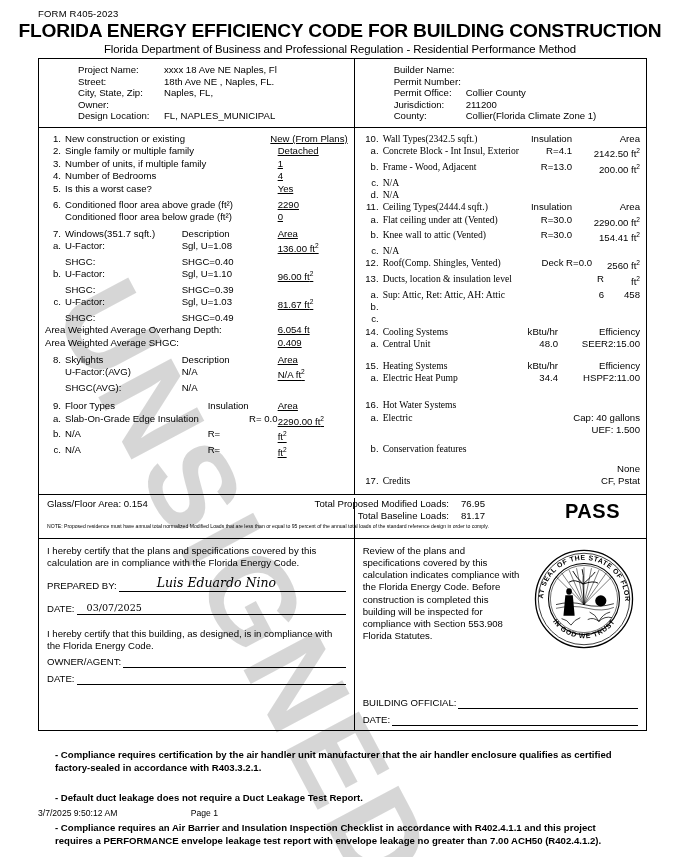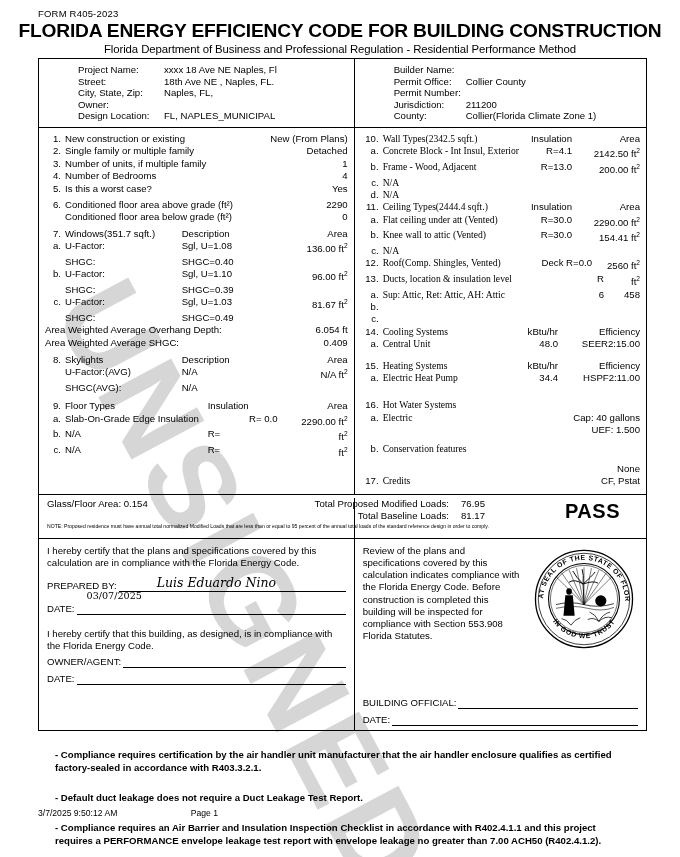--- a/index.html
+++ b/index.html
@@ -105,21 +105,21 @@
   .line {
     display: flex;
     font-size: 9.6px;
     line-height: 12.4px;
     white-space: nowrap;
   }
   .num { flex: 0 0 16px; text-align: right; padding-right: 4px; }
   .sub { flex: 0 0 16px; text-align: right; padding-right: 4px; }
   .txt { flex: 1 1 auto; }
   .c2  { flex: 0 0 96px; }
-  .c3  { flex: 0 0 70px; text-align: right; }
+  .c3  { flex: 0 0 70px; text-align: left; text-decoration: underline; }
   .spacer { height: 9px; }
   .sup { font-size: 6.6px; vertical-align: super; }
 
   
   .rtxt { flex: 1 1 auto; font-family: Liberation Serif, serif; }
   .rins { flex: 0 0 52px; text-align: right; }
   .rarea{ flex: 0 0 68px; text-align: right; }
   .rkbtu{ flex: 0 0 50px; text-align: right; }
   .reff { flex: 0 0 82px; text-align: right; }
 
@@ -167,21 +167,21 @@
     position: absolute;
     left: 8px; bottom: 1px;
     font-family: "DejaVu Serif", serif;
     font-style: italic;
     font-size: 12.5px;
     white-space: nowrap;
     margin-left: 30px;
   }
   .typed {
     position: absolute;
-    left: 10px; bottom: 13px;
+    left: 10px; bottom: 1px;
     font-size: 9.6px;
     font-family: "DejaVu Serif", serif;
   }
   .cert2 { margin-top: 13px; font-size: 9.6px; line-height: 12.2px; }
   .seal {
     position: absolute;
     right: 6px;
     top: 4px;
     width: 112px;
     height: 112px;
@@ -248,26 +248,26 @@
           <span class="lbl">Design Location:</span>
           <span class="val">FL, NAPLES_MUNICIPAL</span>
         </div>
       </div>
       <div class="proj-col proj-right">
         <div class="prow">
           <span class="lbl">Builder Name:</span>
           <span class="val"></span>
         </div>
         <div class="prow">
+          <span class="lbl">Permit Number:</span>
+          <span class="val"></span>
+        </div>
+        <div class="prow">
           <span class="lbl">Permit Office:</span>
           <span class="val">Collier County</span>
-        </div>
-        <div class="prow">
-          <span class="lbl">Permit Number:</span>
-          <span class="val"></span>
         </div>
         <div class="prow">
           <span class="lbl">Jurisdiction:</span>
           <span class="val">211200</span>
         </div>
         <div class="prow">
           <span class="lbl">County:</span>
           <span class="val">Collier(Florida Climate Zone 1)</span>
         </div>
       </div>

